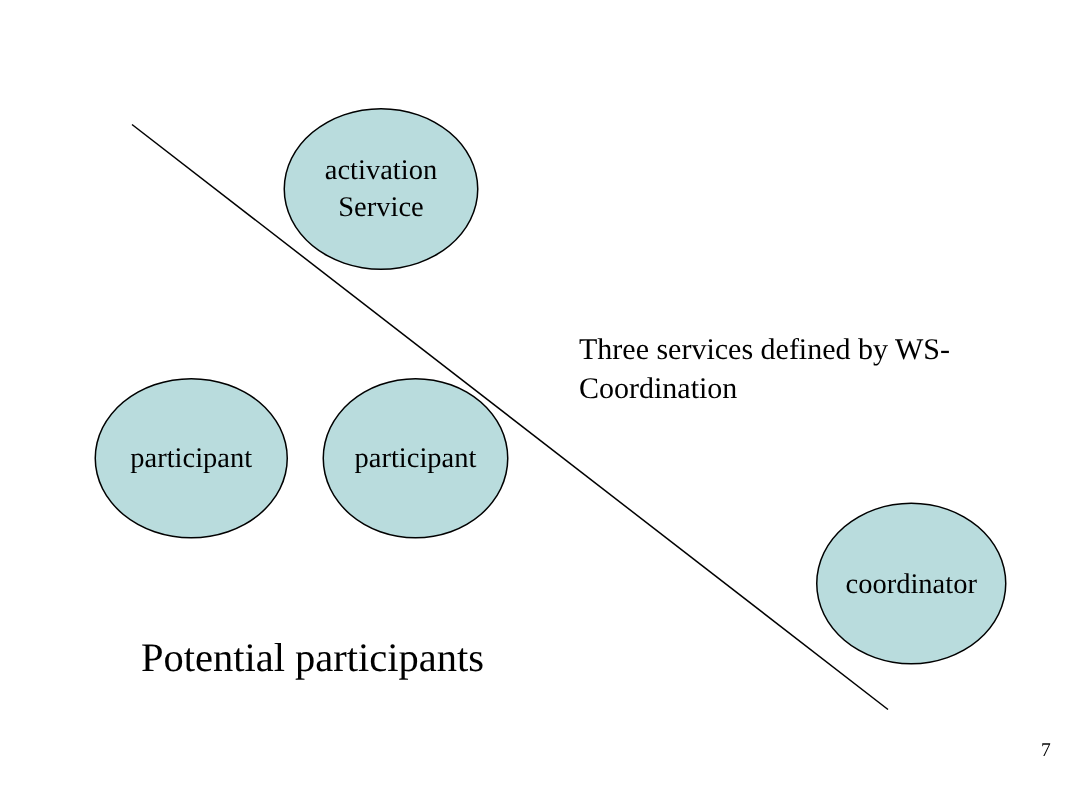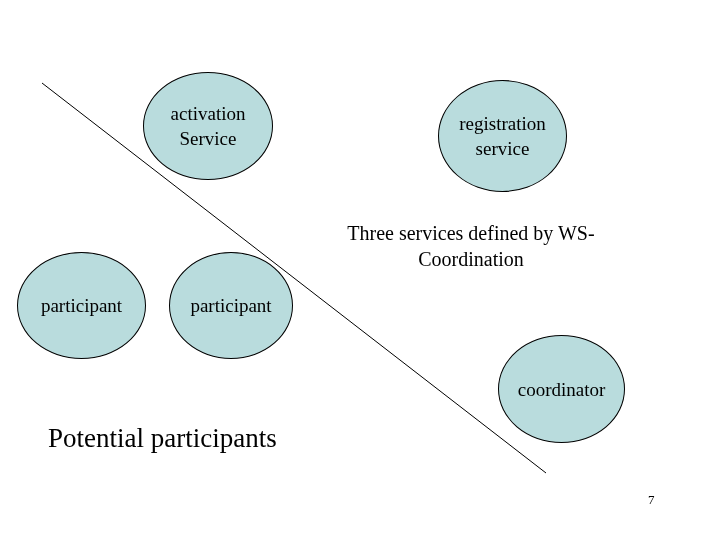--- a/index.html
+++ b/index.html
@@ -11,20 +11,21 @@
     height: 540px;
     position: relative;
     overflow: hidden;
     background: var(--bg, #ffffff);
     font-family: "Liberation Serif", "DejaVu Serif", serif;
     color: #000000;
   }
   .slide {
     position: absolute;
     inset: 0;
+    margin-left: 46px;
   }
   .line-layer {
     position: absolute;
     left: 0;
     top: 0;
     width: 720px;
     height: 540px;
     pointer-events: none;
   }
   .ellipse {
@@ -51,21 +52,20 @@
 
   .annotation {
     position: absolute;
     font-size: 20px;
     line-height: 26px;
   }
   .three-services {
     left: 340px;
     top: 220px;
     width: 262px;
-    text-align: center;
   }
   .potential-participants {
     left: 48px;
     top: 425px;
     width: 300px;
     font-size: 27px;
   }
   .page-number {
     position: absolute;
     left: 648px;
@@ -79,23 +79,20 @@
 <div class="slide">
 
   <svg class="line-layer" viewBox="0 0 720 540" xmlns="http://www.w3.org/2000/svg">
     <line id="diag-line" x1="42" y1="83" x2="546" y2="473" stroke="#000000" stroke-width="1"></line>
   </svg>
 
   <div class="ellipse ellipse-activation">
     <span class="label">activation Service</span>
   </div>
 
-  <div class="ellipse ellipse-registration">
-    <span class="label">registration service</span>
-  </div>
 
   <div class="ellipse ellipse-participant1">
     <span class="label">participant</span>
   </div>
 
   <div class="ellipse ellipse-participant2">
     <span class="label">participant</span>
   </div>
 
   <div class="ellipse ellipse-coordinator">

